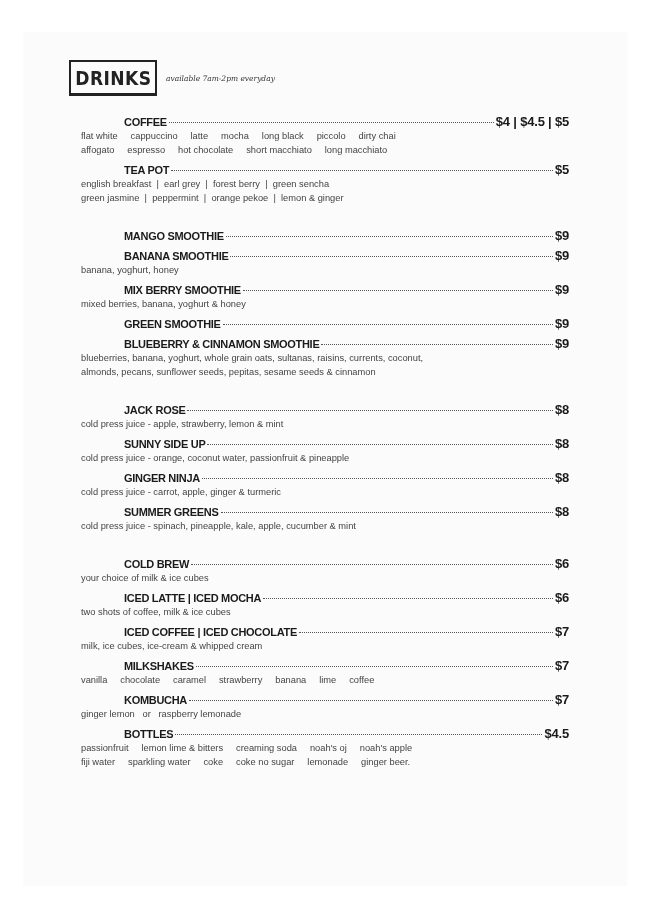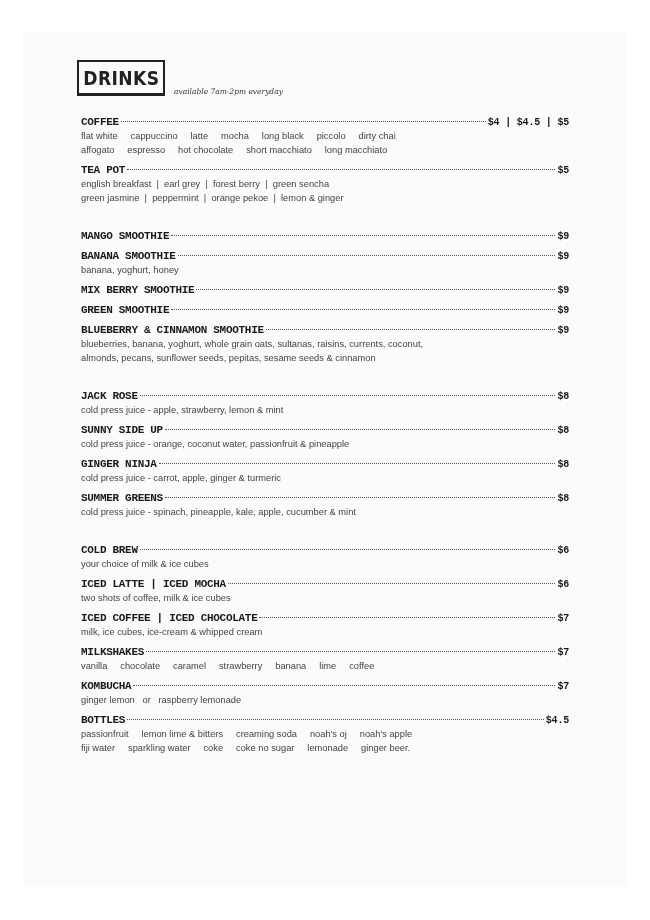--- a/index.html
+++ b/index.html
@@ -16,25 +16,25 @@
     .page {
       position: absolute;
       left: 23px;
       top: 32px;
       width: 604px;
       height: 854px;
       background: #fbfbfb;
     }
     .header {
       position: absolute;
-      left: 77px;
+      left: 69px;
       top: 60px;
       height: 36px;
       display: flex;
-      align-items: flex-end;
+      align-items: center;
     }
     .title-box {
       border: 2px solid #222;
       border-bottom-width: 3px;
       width: 84px;
       height: 31px;
       display: flex;
       align-items: center;
       justify-content: center;
       box-sizing: border-box;
@@ -65,41 +65,42 @@
     .item {
       margin-bottom: 6px;
     }
     .item-head {
       display: flex;
       align-items: baseline;
       height: 14px;
       line-height: 14px;
     }
     .item-name {
-      font-family: Liberation Mono, monospace;
+      font-family: Liberation Sans, sans-serif;
       font-weight: bold;
       font-size: 11px;
       color: #1a1a1a;
       letter-spacing: -0.3px;
       transform-origin: left center;
       white-space: nowrap;
       text-transform: uppercase;
+      margin-left: 43px;
     }
     .dots {
       flex: 1;
       border-bottom: 1.5px dotted #555;
       margin: 0 2px;
       position: relative;
       top: -3px;
       min-width: 10px;
     }
     .item-price {
-      font-family: Liberation Mono, monospace;
+      font-family: Liberation Sans, sans-serif;
       font-weight: bold;
-      font-size: 10px;
+      font-size: 13px;
       color: #1a1a1a;
       white-space: nowrap;
       letter-spacing: -0.2px;
     }
     .item-desc {
       font-family: Liberation Sans, sans-serif;
       font-size: 9.3px;
       line-height: 14px;
       color: #444;
       white-space: pre;
@@ -154,20 +155,21 @@
         <span class="item-price">$9</span>
       </div>
       <div class="item-desc">banana, yoghurt, honey</div>
     </div>
     <div class="item">
       <div class="item-head">
         <span class="item-name">MIX BERRY SMOOTHIE</span>
         <span class="dots"></span>
         <span class="item-price">$9</span>
       </div>
+      <div class="item-desc">mixed berries, banana, yoghurt &amp; honey</div>
     </div>
     <div class="item">
       <div class="item-head">
         <span class="item-name">GREEN SMOOTHIE</span>
         <span class="dots"></span>
         <span class="item-price">$9</span>
       </div>
     </div>
     <div class="item">
       <div class="item-head">

